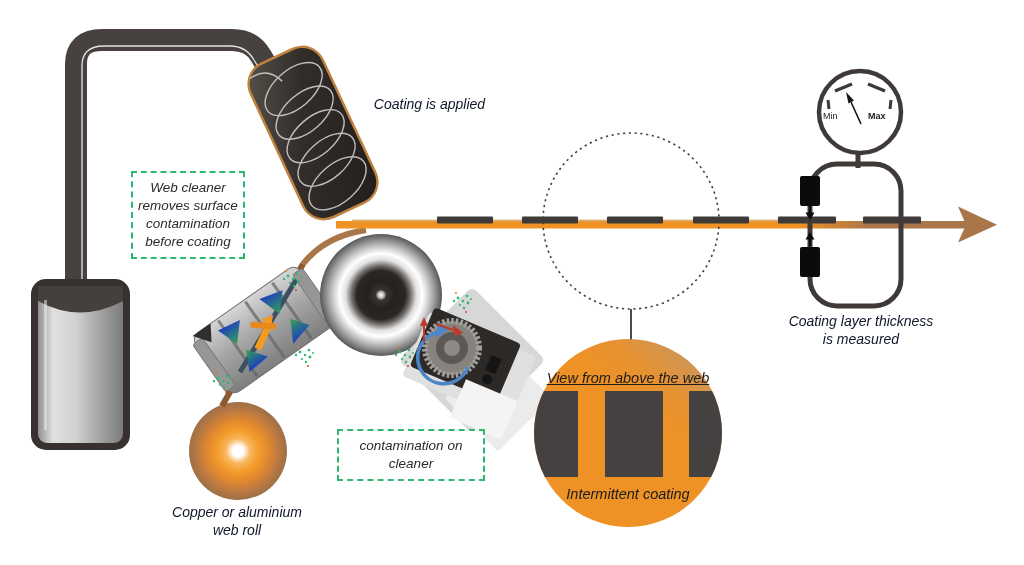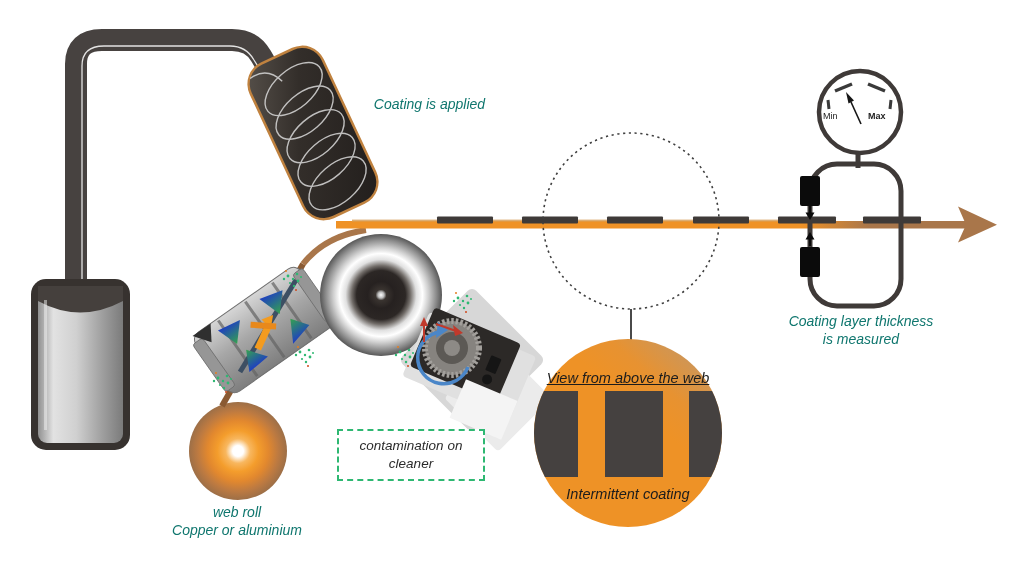--- a/index.html
+++ b/index.html
@@ -1,19 +1,19 @@
 <!DOCTYPE html>
 <html><head>
 <meta charset="utf-8">
 <style>
   html,body{margin:0;padding:0;background:#ffffff;}
   .stage{position:relative;width:1024px;height:565px;background:#ffffff;overflow:hidden;
          font-family:"Liberation Sans",sans-serif;}
   .stage svg{position:absolute;left:0;top:0;}
-  .cap{position:absolute;font-style:italic;font-size:14px;line-height:1.32;color:#0f766e;
+  .cap{position:absolute;font-style:italic;font-size:14px;line-height:1.32;color:#0f172a;
        text-align:center;}
   .cap div{white-space:nowrap;}
   .mag{font-size:14.5px;color:#1c1c1c;}
   .callout{position:absolute;box-sizing:border-box;border:2px dashed #2eb872;background:#ffffff;
            font-style:italic;font-size:13.5px;line-height:1.34;color:#2b2b2b;text-align:center;
            padding:6px 2px;}
   .callout div{white-space:nowrap;}
   .glabel{position:absolute;font-size:9px;color:#222;font-style:normal;}
 </style>
 </head>
@@ -229,29 +229,35 @@
     <rect x="800" y="247" width="20" height="30" rx="2"></rect>
     <line x1="810" y1="246" x2="810" y2="239" stroke="#0b0b0b" stroke-width="2.2"></line>
     <polygon points="805.5,239.5 814.5,239.5 810,232"></polygon>
   </g>
 </svg>
 
 <div class="cap" style="left:352px;top:95px;width:155px;">
   <div>Coating is applied</div>
 </div>
 
+<div class="callout" style="left:131px;top:171px;width:114px;">
+  <div>Web cleaner</div>
+  <div>removes surface</div>
+  <div>contamination</div>
+  <div>before coating</div>
+</div>
 
 <div class="callout" style="left:337px;top:429px;width:148px;">
   <div>contamination on</div>
   <div>cleaner</div>
 </div>
 
 <div class="cap" style="left:157px;top:503px;width:160px;">
+  <div>Copper or aluminium</div>
   <div>web roll</div>
-  <div>Copper or aluminium</div>
 </div>
 
 <div class="cap mag" style="left:533px;top:369px;width:190px;text-decoration:underline;">
   <div>View from above the web</div>
 </div>
 <div class="cap mag" style="left:543px;top:485px;width:170px;">
   <div>Intermittent coating</div>
 </div>
 
 <div class="glabel" style="left:823px;top:111px;text-align:right;">Min</div>

